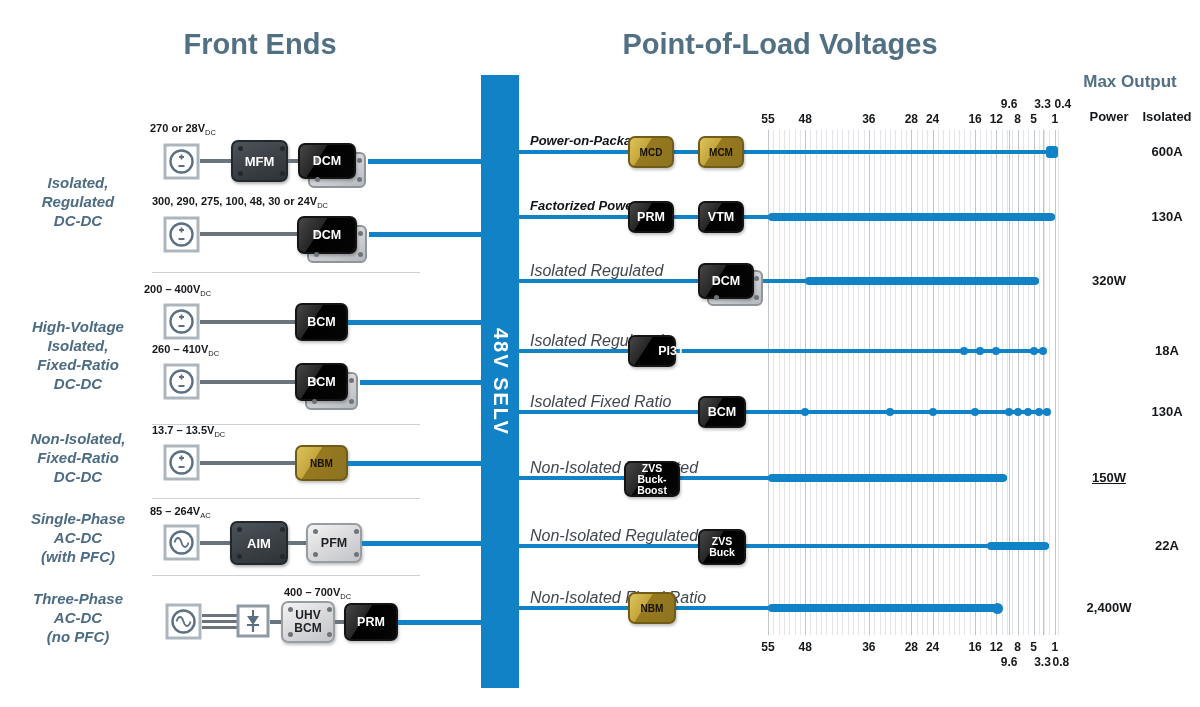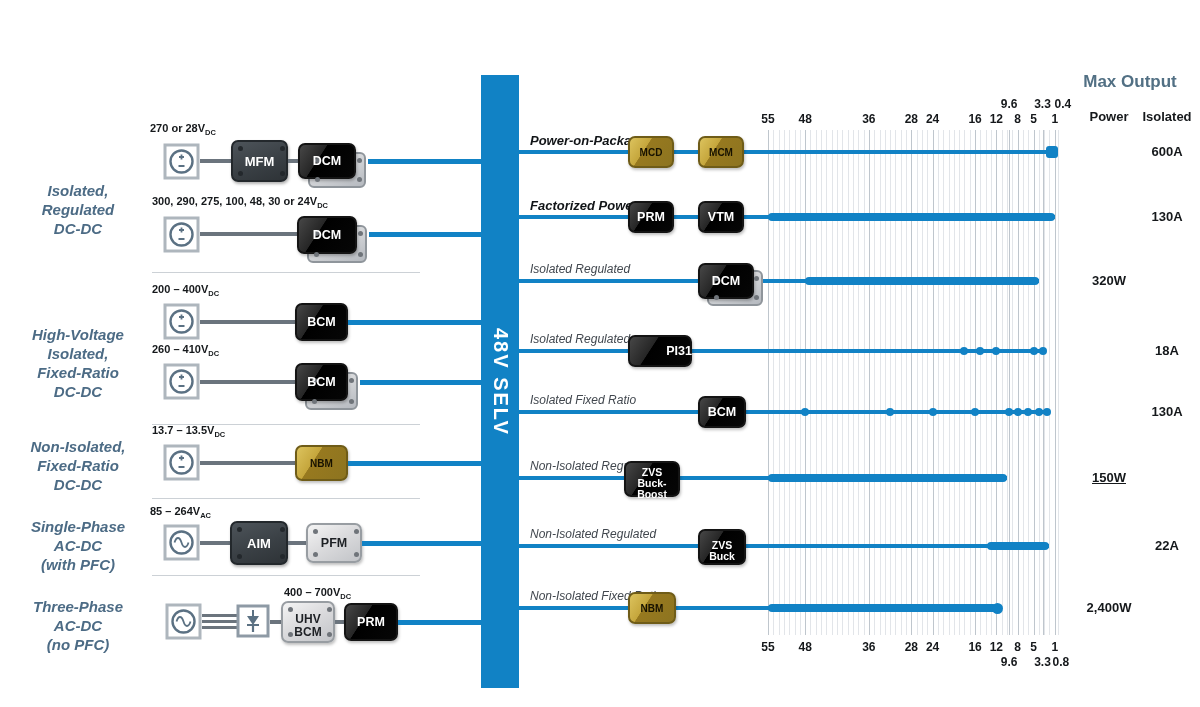--- a/index.html
+++ b/index.html
@@ -1,30 +1,30 @@
 <!DOCTYPE html>
 <html><head>
 <meta charset="utf-8">
 <style>
   html,body{margin:0;padding:0;background:#fff;}
   #canvas{position:relative;width:1200px;height:707px;background:#fff;overflow:hidden;
           font-family:"Liberation Sans",sans-serif;}
-  .pre{white-space:pre-line;margin-top:8px;}
+  .pre{white-space:pre-line;}
 
   
   .big-title{position:absolute;font-size:29px;font-weight:bold;color:#527084;text-align:center;}
   .max-title{position:absolute;font-size:17px;font-weight:bold;color:#527084;text-align:center;}
   .col-head{position:absolute;font-size:13px;font-weight:bold;color:#15181b;text-align:center;}
 
   
   .grp{position:absolute;left:0;width:156px;text-align:center;font-size:15px;line-height:19px;
        font-weight:bold;font-style:italic;color:#4c6b85;}
 
   
-  .vlab{position:absolute;font-size:11px;font-weight:bold;color:#15181b;white-space:nowrap;}
+  .vlab{position:absolute;font-size:11px;font-weight:normal;color:#15181b;white-space:nowrap;}
   .vlab sub{font-size:7.5px;}
 
   
   .gline{position:absolute;height:4px;background:#6b747d;}
   .bline{position:absolute;height:5px;background:#1182c5;}
   .divider{position:absolute;height:1px;width:268px;left:152px;background:#ccd1d6;}
 
   
   #bus{position:absolute;left:481px;top:75px;width:38px;height:613px;background:#1182c5;
        display:flex;align-items:center;justify-content:center;}
@@ -44,21 +44,21 @@
              border:2px solid #989da2;color:#1d2024;font-size:12.5px;box-shadow:1px 2px 3px rgba(0,0,0,.25);}
   .chip-back{position:absolute;border-radius:6px;background:linear-gradient(155deg,#efefef,#b5b9bf);
              border:2px solid #8f959b;box-sizing:border-box;}
   .twoline{font-size:10.5px;line-height:11px;}
   .screws::before,.screws::after{content:"";position:absolute;left:5px;width:5px;height:5px;border-radius:50%;
              background:var(--scc,#23282c);box-shadow:var(--sw,44px) 0 0 var(--scc,#23282c);z-index:1;}
   .screws::before{top:4px;}
   .screws::after{bottom:4px;}
 
   
-  .pol-label{position:absolute;font-style:italic;font-size:12px;color:#41474e;white-space:nowrap;}
+  .pol-label{position:absolute;font-style:italic;font-size:16px;color:#41474e;white-space:nowrap;}
   .pol-label.em{font-weight:bold;color:#111417;font-size:13px;}
   .mo-val{position:absolute;font-size:13px;font-weight:bold;color:#15181b;text-align:center;height:16px;}
   .col-power{left:1078px;width:62px;}
   .col-current{left:1136px;width:62px;}
 
   
   #grid{position:absolute;left:0;top:130px;height:505px;width:1200px;}
   .gl{position:absolute;top:0;bottom:0;width:1px;background:#e2e5e9;}
   .gld{background:#bfc6cd;}
   .scale-row{position:absolute;left:0;width:1200px;height:14px;}
@@ -74,20 +74,22 @@
   .dot.big{top:5px;width:11px;height:11px;}
 
   
   .src{position:absolute;width:37px;height:37px;}
 </style>
 </head>
 <body>
 
 <div id="canvas">
 
+  <div class="big-title" style="left:85px;top:28px;width:350px;">Front Ends</div>
+  <div class="big-title" style="left:580px;top:28px;width:400px;">Point-of-Load Voltages</div>
   <div class="max-title" style="left:1080px;top:72px;width:100px;">Max Output</div>
   <div class="col-head" style="left:1078px;top:109px;width:62px;">Power</div>
   <div class="col-head" style="left:1136px;top:109px;width:62px;">Isolated</div>
 
   <div id="grid">
       <div class="gl gld" style="left: 1054.74px;"></div>
       <div class="gl" style="left: 1049.43px;"></div>
       <div class="gl" style="left: 1044.12px;"></div>
       <div class="gl" style="left: 1038.81px;"></div>
       <div class="gl gld" style="left: 1033.5px;"></div>
@@ -226,21 +228,21 @@
     <circle cx="18.5" cy="18.5" r="11" fill="#fff" stroke="#5b7183" stroke-width="2.4"></circle>
     <path d="M18.5 11.5 v5 M16 14 h5 M15.5 23 h6" stroke="#5b7183" stroke-width="1.8" fill="none"></path>
   </svg>
   <div class="gline" style="left:200px;top:232px;width:97px;"></div>
   <div class="chip-back screws" style="left:307px;top:225px;width:60px;height:38px;--sw:44px;--scc:#6f747a;"></div>
   <div class="chip chip-black" style="left:297px;top:216px;width:60px;height:38px;">
       <span>DCM</span>
     </div>
   <div class="bline" style="left:369px;top:232px;width:112px;"></div>
 
-  <span class="vlab" style="left:152px;top:283px;"><b>200 – 400V</b><sub>DC</sub></span>
+  <span class="vlab" style="left:144px;top:283px;"><b>200 – 400V</b><sub>DC</sub></span>
   <svg class="src" style="left:163px;top:303px;" viewBox="0 0 37 37">
     <rect x="2" y="2" width="33" height="33" fill="#fff" stroke="#aeb6bd" stroke-width="3"></rect>
     <circle cx="18.5" cy="18.5" r="11" fill="#fff" stroke="#5b7183" stroke-width="2.4"></circle>
     <path d="M18.5 11.5 v5 M16 14 h5 M15.5 23 h6" stroke="#5b7183" stroke-width="1.8" fill="none"></path>
   </svg>
   <div class="gline" style="left:200px;top:320px;width:95px;"></div>
   <div class="chip chip-black" style="left:295px;top:303px;width:53px;height:38px;">
       <span>BCM</span>
     </div>
   <div class="bline" style="left:348px;top:320px;width:133px;"></div>
@@ -383,21 +385,21 @@
     </div>
   <div class="chip chip-black" style="left:698px;top:201px;width:46px;height:32px;">
       <span>VTM</span>
     </div>
 
   <div class="chip-back screws" style="left:707px;top:270px;width:56px;height:36px;--sw:40px;--scc:#6f747a;"></div>
   <div class="chip chip-black" style="left:698px;top:263px;width:56px;height:36px;">
       <span>DCM</span>
     </div>
 
-  <div class="chip chip-black" style="left:628px;top:335px;width:64px;height:32px;padding-left:38px;">
+  <div class="chip chip-black" style="left:628px;top:335px;width:48px;height:32px;padding-left:38px;">
       <span>PI31</span>
     </div>
 
   <div class="chip chip-black" style="left:698px;top:396px;width:48px;height:32px;">
       <span>BCM</span>
     </div>
 
   <div class="chip chip-black twoline" style="left:624px;top:461px;width:56px;height:36px;">
       <span class="pre">ZVS
 Buck-Boost</span>

